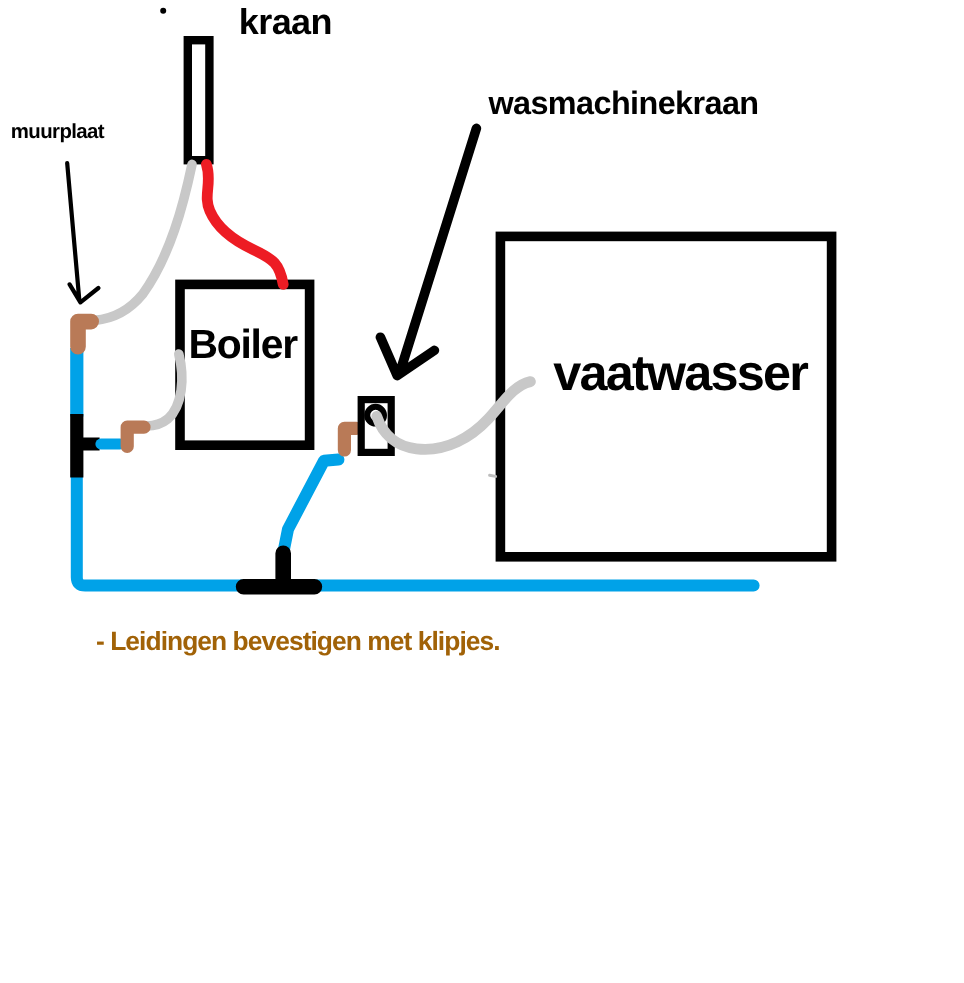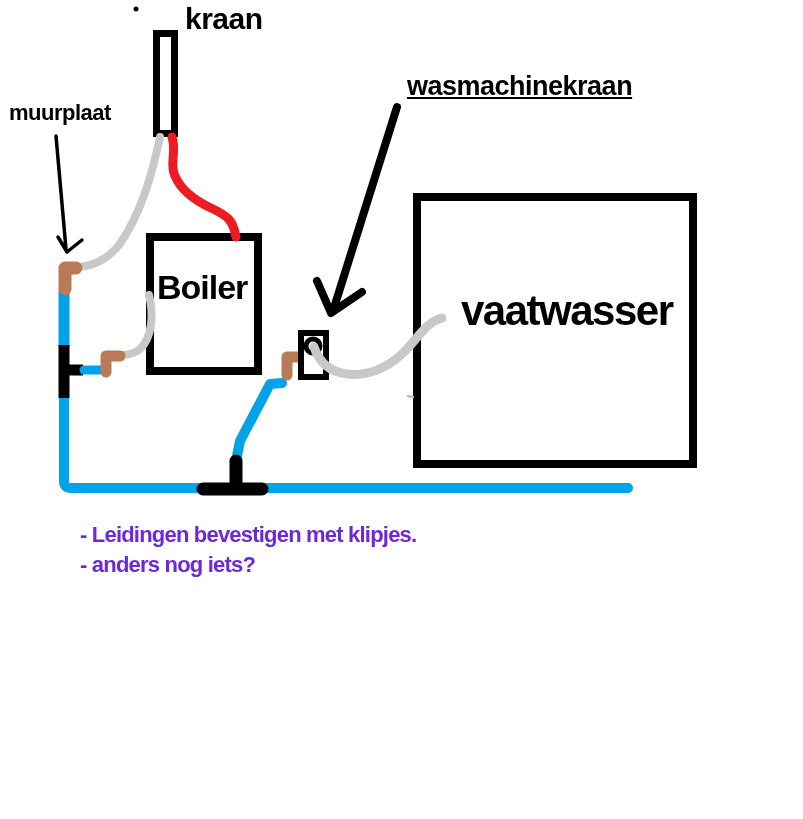--- a/index.html
+++ b/index.html
@@ -11,29 +11,29 @@
     overflow:hidden;
   }
   #drawing{position:absolute;left:0;top:0;}
   .lbl{
     position:absolute;
     font-weight:bold;
     color:#000;
     line-height:1.2;
     white-space:nowrap;
   }
-  .lbl-kraan{left:185px;top:1px;font-size:30px;letter-spacing:-0.5px;}
-  .lbl-wasmachinekraan{left:407px;top:70px;font-size:27px;letter-spacing:-0.5px;text-decoration:underline;}
-  .lbl-muurplaat{left:9px;top:100px;font-size:22px;letter-spacing:-0.5px;}
+  .lbl-kraan{left:199px;top:1px;font-size:30px;letter-spacing:-0.5px;}
+  .lbl-wasmachinekraan{left:407px;top:70px;font-size:27px;letter-spacing:-0.5px;}
+  .lbl-muurplaat{left:9px;top:100px;font-size:17px;letter-spacing:-0.5px;}
   .lbl-boiler{left:157px;top:267px;font-size:34px;letter-spacing:-1px;}
   .lbl-vaatwasser{left:461px;top:286px;font-size:42px;letter-spacing:-1.5px;}
   .notes{
     position:absolute;left:80px;top:520px;
     font-size:22px;font-weight:bold;letter-spacing:-0.8px;
-    line-height:30px;color:#6d28d9;
+    line-height:30px;color:#a16207;
   }
 </style>
 </head>
 <body>
 
 <div id="canvas">
 
   <svg id="drawing" width="803" height="819" viewBox="0 0 803 819">
 
     <rect x="417" y="197" width="276" height="267" fill="none" stroke-width="8" stroke="#000000"></rect>
@@ -85,16 +85,15 @@
   <div class="lbl lbl-muurplaat">muurplaat</div>
 
   <div class="lbl lbl-wasmachinekraan">wasmachinekraan</div>
 
   <div class="lbl lbl-boiler">Boiler</div>
 
   <div class="lbl lbl-vaatwasser">vaatwasser</div>
 
   <div class="notes">
     <div>- Leidingen bevestigen met klipjes.</div>
-    <div>- anders nog iets?</div>
   </div>
 
 </div>
 
 </body></html>

